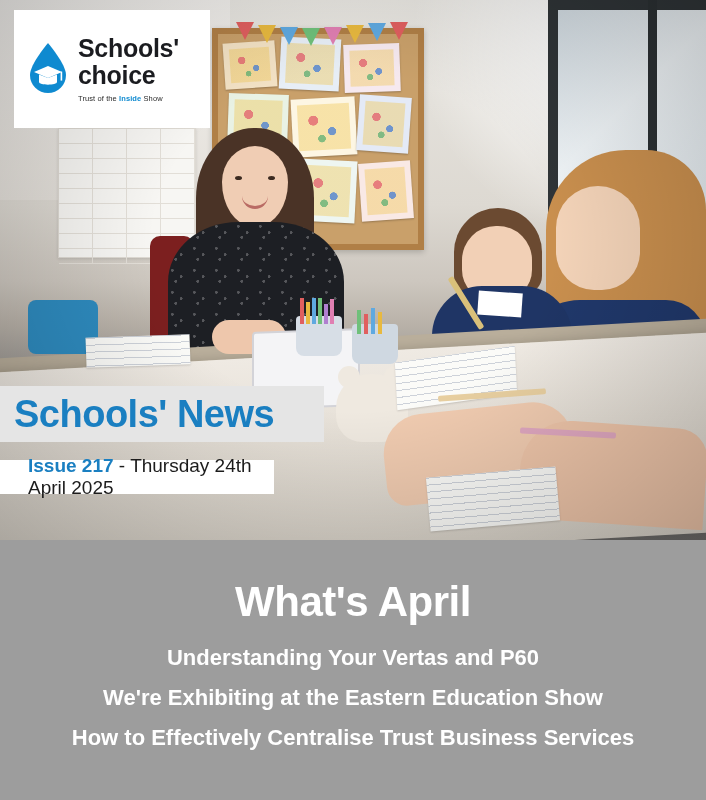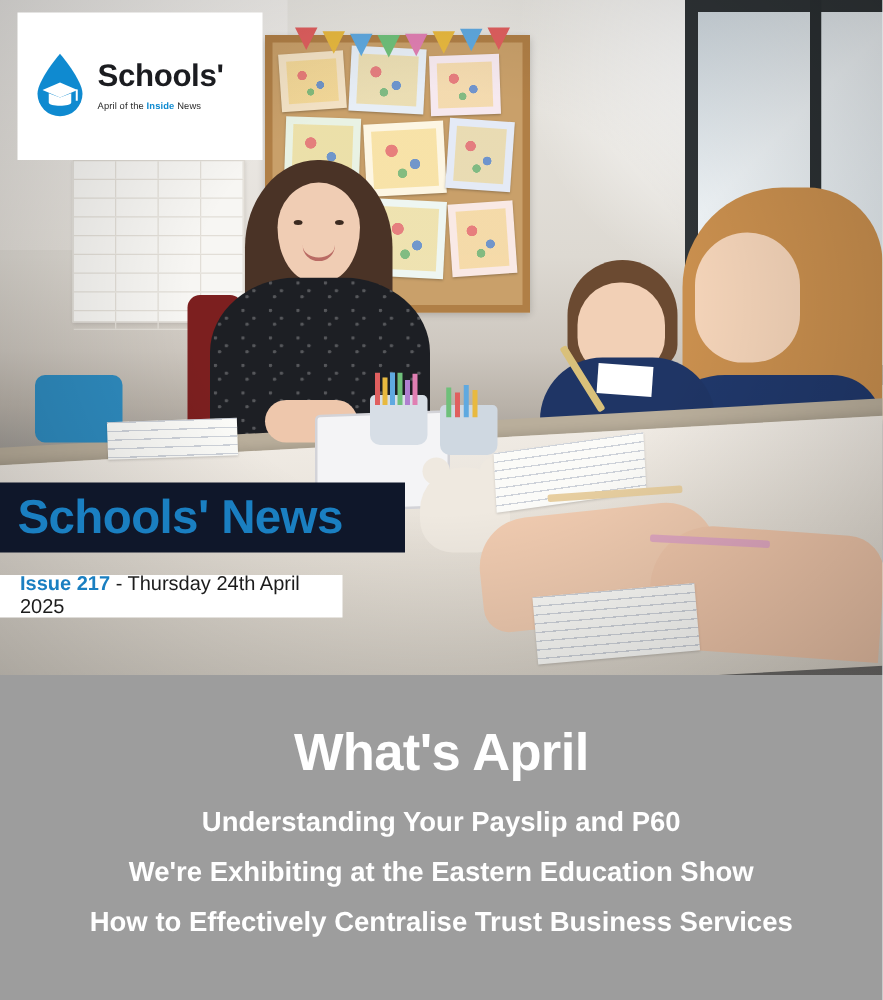--- a/index.html
+++ b/index.html
@@ -340,21 +340,21 @@
   }
   .logo-sub b { color: #0f8ad0; }
 
   
   .title-band {
     position: absolute;
     left: 0;
     top: 386px;
     width: 324px;
     height: 56px;
-    background: #0f172a;
+    background: #e5e5e5;
     display: flex;
     align-items: center;
   }
   .title-band h1 {
     margin: 0;
     padding-left: 14px;
     font-size: 38px;
     line-height: 1;
     font-weight: bold;
     color: #1a7fc1;
@@ -364,22 +364,22 @@
     position: absolute;
     left: 0;
     top: 460px;
     width: 274px;
     height: 34px;
     background: #ffffff;
     display: flex;
     align-items: center;
   }
   .issue-band .issue-text {
-    padding-left: 16px;
-    font-size: 16px;
+    padding-left: 28px;
+    font-size: 19px;
     color: #1c1c1c;
   }
   .issue-band .issue-num {
     color: #1a7fc1;
     font-weight: bold;
   }
 
   
   .inside {
     position: absolute;
@@ -582,34 +582,35 @@
     <div class="logo-mark">
       <svg width="44" height="54" viewBox="0 0 44 54" xmlns="http://www.w3.org/2000/svg">
         <path d="M22 1 C22 1 4 22 4 33 a18 18 0 0 0 36 0 C40 22 22 1 22 1 Z" fill="#0f8ad0"></path>
         <path d="M22 24 L36 30 L22 36 L8 30 Z" fill="#ffffff"></path>
         <path d="M13 32.5 L13 40 C13 43.5 31 43.5 31 40 L31 32.5 L22 36 Z" fill="#ffffff"></path>
         <rect x="34.6" y="29.6" width="1.6" height="9" fill="#ffffff"></rect>
       </svg>
     </div>
     <div class="logo-text">
       <div class="logo-line1">Schools'</div>
-      <div class="logo-sub"><span>April of the </span><b>Inside</b><span> News</span></div>
+      <div class="logo-line2">choice</div>
+      <div class="logo-sub"><span>Trust of the </span><b>Inside</b><span> Show</span></div>
     </div>
   </div>
 
   <div class="title-band">
     <h1>Schools' News</h1>
   </div>
 
   <div class="issue-band">
     <div class="issue-text"><span class="issue-num">Issue 217</span><span> - </span><span>Thursday 24th April 2025</span></div>
   </div>
 
   <div class="inside">
     <h2>What's April</h2>
     <ul>
-      <li>Understanding Your Payslip and P60</li>
+      <li>Understanding Your Vertas and P60</li>
       <li>We're Exhibiting at the Eastern Education Show</li>
       <li>How to Effectively Centralise Trust Business Services</li>
     </ul>
   </div>
 
 </div>
 
 </body></html>

